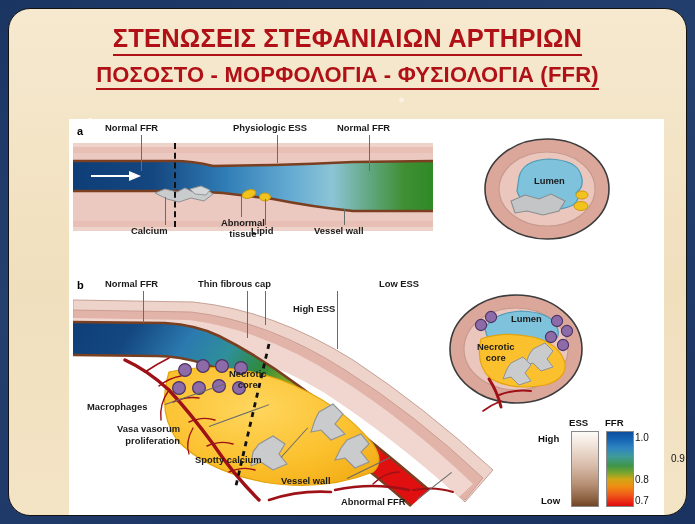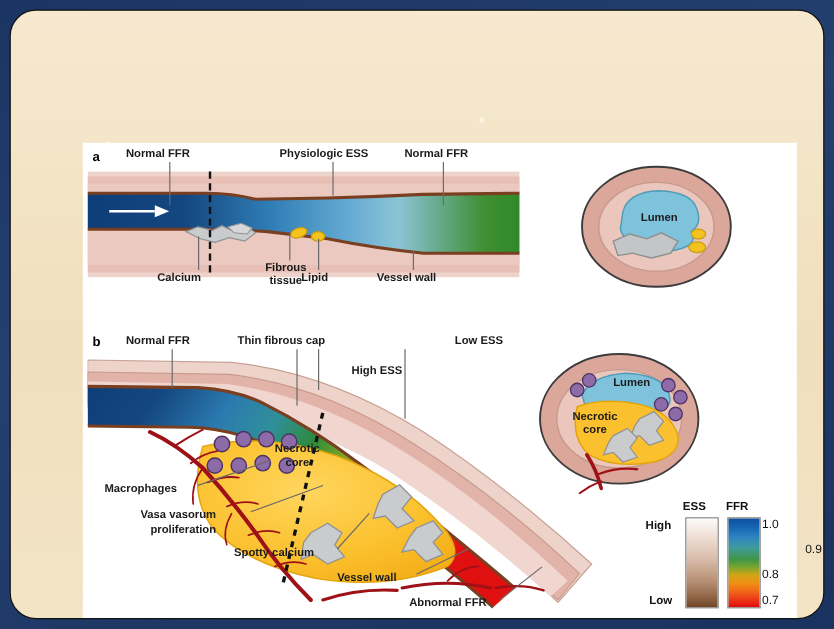--- a/index.html
+++ b/index.html
@@ -49,20 +49,25 @@
   .cb-title{position:absolute;top:0;font-size:9.6px;font-weight:bold;color:#111;}
   .cb-side{position:absolute;font-size:9.6px;font-weight:bold;color:#111;}
   .cb-tick{position:absolute;left:97px;font-size:10px;font-weight:normal;color:#111;}
 </style>
 </head>
 <body>
 
 <div id="slide">
   <div id="panel">
 
+    <div id="title-block">
+      <div class="tline" id="title-1">ΣΤΕΝΩΣΕΙΣ ΣΤΕΦΑΝΙΑΙΩΝ ΑΡΤΗΡΙΩΝ</div>
+      <div style="height:0"></div>
+      <div class="tline" id="title-2">ΠΟΣΟΣΤΟ - ΜΟΡΦΟΛΟΓΙΑ - ΦΥΣΙΟΛΟΓΙΑ (FFR)</div>
+    </div>
 
     <div id="figure">
 
       <div>
 
         <span class="panel-letter" style="left:8px;top:6px;">a</span>
 
         <svg width="360" height="92" viewBox="0 0 360 92" style="position:absolute;left:4px;top:22px;">
           <defs>
             <linearGradient id="lumA" x1="0" y1="0" x2="1" y2="0">
@@ -108,21 +113,21 @@
         <div class="leader" style="left:208px;top:16px;height:28px;"></div>
 
         <span class="fig-label" style="left:268px;top:4px;">Normal FFR</span>
         <div class="leader" style="left:300px;top:16px;height:36px;"></div>
 
         <div class="leader" style="left:96px;top:78px;height:28px;"></div>
         <span class="fig-label" style="left:62px;top:107px;">Calcium</span>
 
         <div class="leader" style="left:172px;top:76px;height:22px;"></div>
         <span class="fig-label" style="left:152px;top:99px;text-align:center;">
-          <span>Fibrous</span><br>
+          <span>Abnormal</span><br>
           <span>tissue</span>
         </span>
 
         <div class="leader" style="left:196px;top:80px;height:26px;"></div>
         <span class="fig-label" style="left:182px;top:107px;">Lipid</span>
 
         <div class="leader" style="left:275px;top:90px;height:16px;"></div>
         <span class="fig-label" style="left:245px;top:107px;">Vessel wall</span>
 
         <svg width="140" height="118" viewBox="0 0 140 118" style="position:absolute;left:408px;top:10px;">

